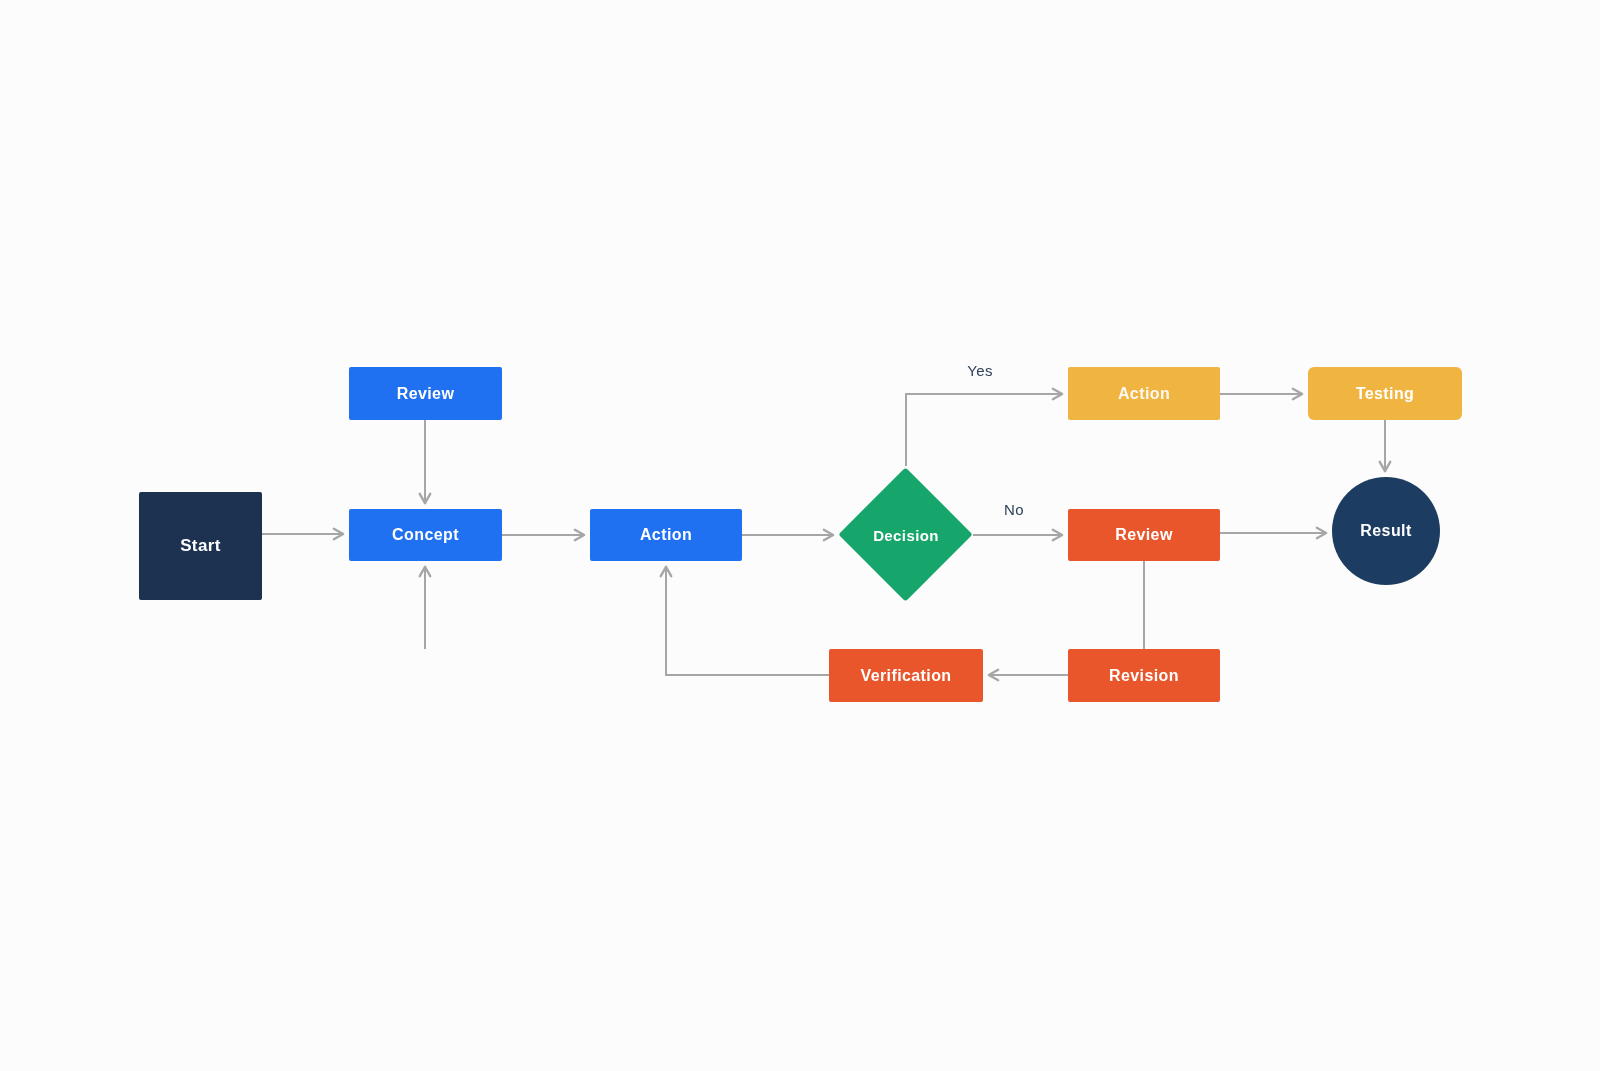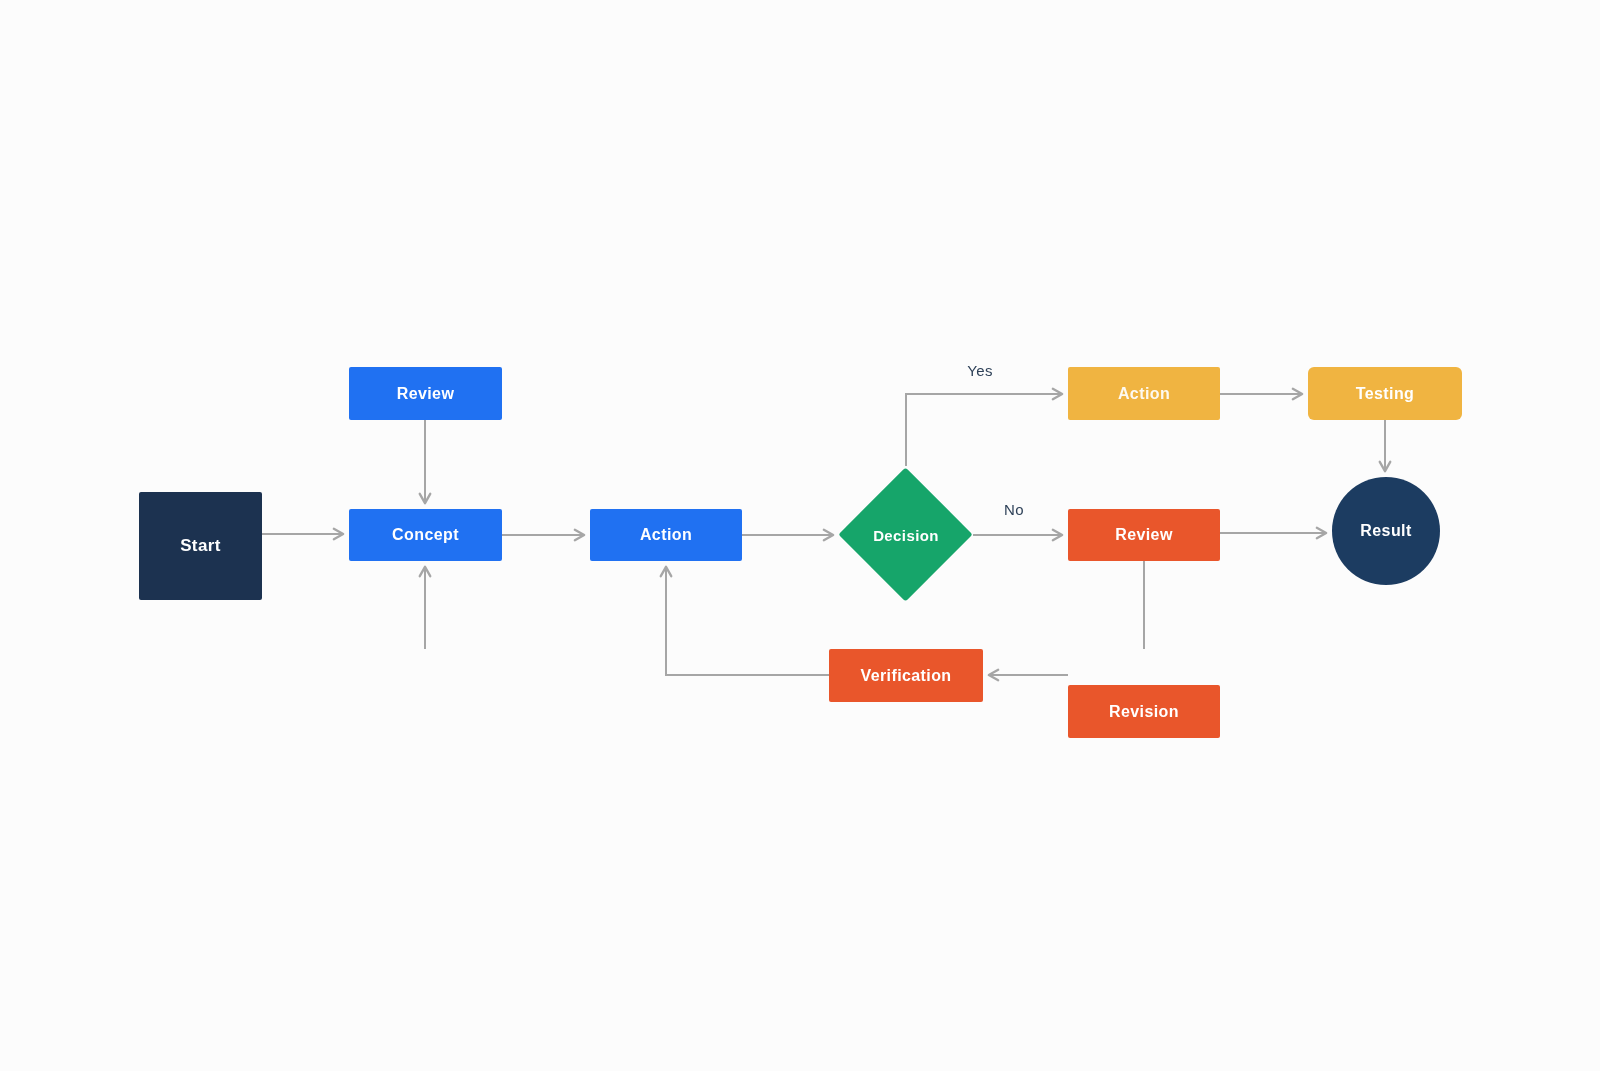--- a/index.html
+++ b/index.html
@@ -37,21 +37,21 @@
     box-sizing: border-box;
   }
   .node-start        { left: 139px;  top: 492px; width: 123px; height: 108px;  font-size: 17px; }
   .node-ideas        { left: 349px;  top: 367px; width: 153px; height: 53px; }
   .node-concept      { left: 349px;  top: 509px; width: 153px; height: 52px; }
   .node-research     { left: 349px;  top: 649px; width: 153px; height: 53px; }
   .node-action       { left: 590px;  top: 509px; width: 152px; height: 52px; }
   .node-action-yes   { left: 1068px; top: 367px; width: 152px; height: 53px; }
   .node-testing      { left: 1308px; top: 367px; width: 154px; height: 53px; border-radius: 6px; }
   .node-review       { left: 1068px; top: 509px; width: 152px; height: 52px; }
-  .node-revision     { left: 1068px; top: 685px; width: 152px; height: 53px; }
+  .node-revision     { left: 1068px; top: 649px; width: 152px; height: 53px; }
   .node-verification { left: 829px;  top: 649px; width: 154px; height: 53px; }
   .node-result       { left: 1332px; top: 477px; width: 108px; height: 108px; border-radius: 50%; }
   .node-action-yes .node-label { opacity: 0.92; }
 
   .diamond-wrap {
     position: absolute;
     left: 839px;
     top: 468px;
     width: 134px;
     height: 134px;

